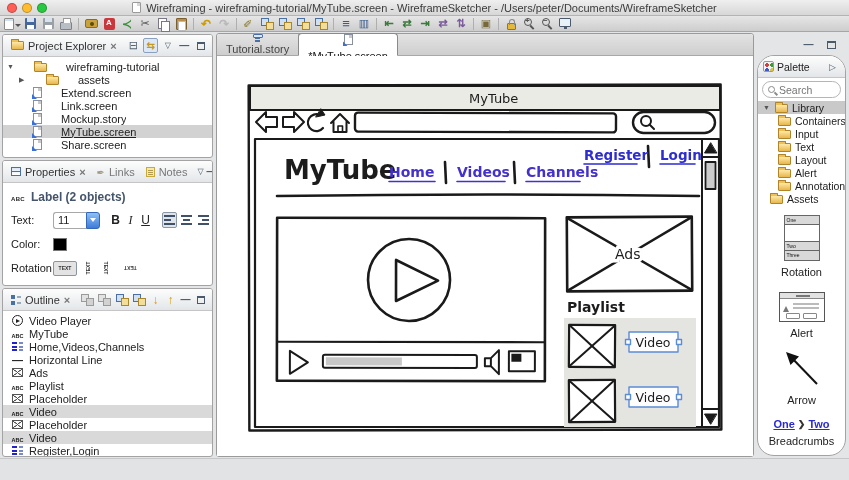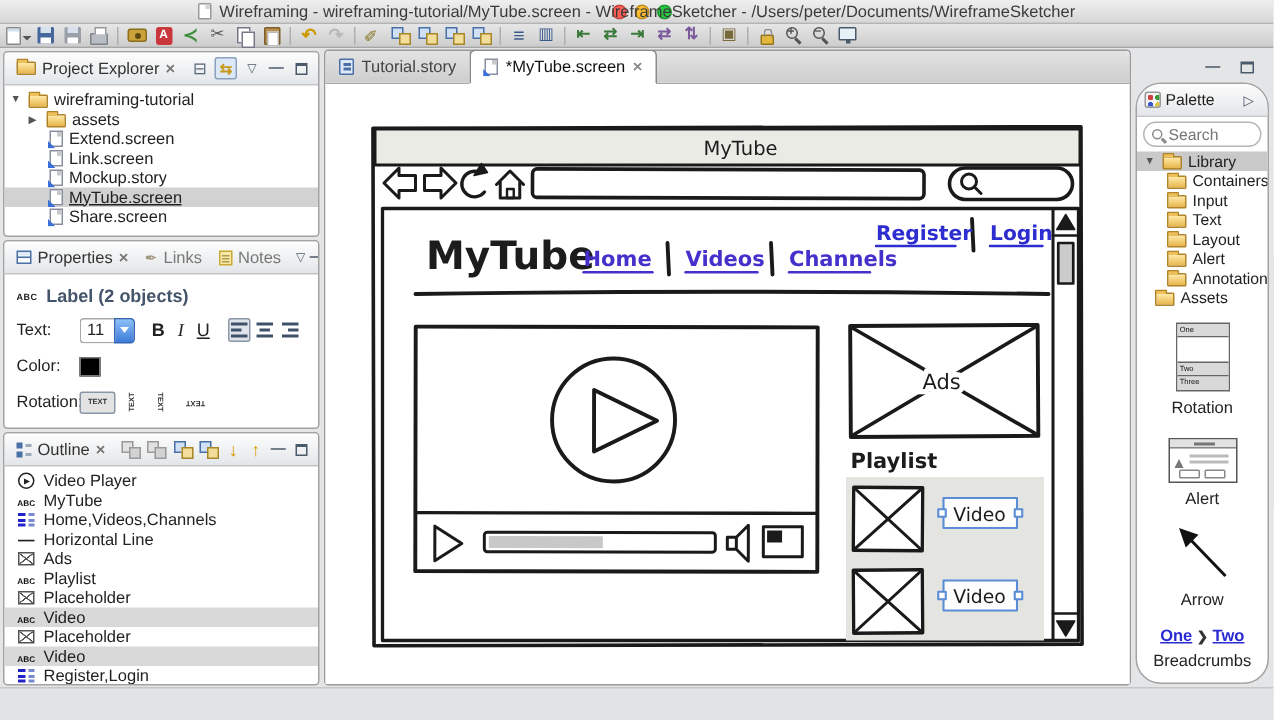--- a/index.html
+++ b/index.html
@@ -3,21 +3,21 @@
 <meta charset="utf-8">
 <style>
   * { margin:0; padding:0; box-sizing:border-box; }
   html,body { width:849px; height:480px; overflow:hidden; }
   body { font-family:"Liberation Sans",sans-serif; font-size:11px; color:#222; background:#e4e5e7; }
   .app { position:relative; width:849px; height:480px; background:#e4e5e7; }
 
   
   .titlebar { position:absolute; left:0; top:0; width:849px; height:16px;
     background:linear-gradient(#efefef,#d7d7d7); border-bottom:1px solid #b3b3b3;
-    display:flex; align-items:center;justify-content:center; }
+    display:flex; align-items:center; }
   .lights { display:flex; gap:5px; margin-left:7px; }
   .light { width:10px; height:10px; border-radius:50%; border:0.5px solid rgba(0,0,0,.25); }
   .light.red{ background:#ff5f57; } .light.yellow{ background:#febc2e; } .light.green{ background:#28c840; }
   .tb-title { position:absolute; left:0; right:0; text-align:center; font-size:11px; color:#3b3b3b;
     display:flex; justify-content:center; align-items:center; gap:5px; pointer-events:none; }
   .doc-ico { width:9px; height:11px; background:#fff; border:1px solid #9a9a9a; border-radius:1px; position:relative; }
   .doc-ico::before{ content:""; position:absolute; right:0; top:0; width:3px; height:3px; background:#d5d5d5; }
 
   
   .mtoolbar { position:absolute; left:0; top:16px; width:849px; height:16px;
@@ -81,21 +81,21 @@
   .ph-collapse::before{content:"⊟";font-size:11px;color:#567;}
   .ph-link{width:17px;height:15px;border:1px solid #8aa0c0;background:#dde8f6;border-radius:2px;}
   .ph-link::before{content:"⇆";color:#c79a1e;font-size:10px;font-weight:bold;}
   .ph-menu::before{content:"▽";font-size:8px;}
   .ph-min::before{content:"—";font-weight:bold;font-size:10px;}
   .ph-max{width:9px;height:8px;border:1px solid #4a5a6a;border-top:2px solid #4a5a6a;margin:0 3px;}
   .ph-down::before{content:"↓";color:#d99a00;font-weight:bold;font-size:12px;}
   .ph-up::before{content:"↑";color:#d99a00;font-weight:bold;font-size:12px;}
 
   
-  .trow { display:flex; align-items:center; gap:4px; height:13px; padding-left:6px; white-space:nowrap; }
+  .trow { display:flex; align-items:center; gap:19px; height:13px; padding-left:6px; white-space:nowrap; }
   .trow.sel { background:#d2d2d2; }
   .exp { width:8px; font-size:7px; color:#555; flex:none; }
   .tlabel { overflow:hidden; }
   .folder{width:13px;height:9px;flex:none;background:linear-gradient(#ffe9a8,#e8b64c);border:1px solid #b08428;border-radius:1px;position:relative;margin-top:2px;}
   .folder::before{content:"";position:absolute;top:-3px;left:-1px;width:6px;height:2px;background:#eec05a;border:1px solid #b08428;border-bottom:none;border-radius:1px 1px 0 0;}
   .filedoc{width:9px;height:11px;flex:none;background:#fff;border:1px solid #8890a0;position:relative;}
   .filedoc::before{content:"";position:absolute;right:0;top:0;width:3px;height:3px;background:#c9c9c9;}
   .filedoc::after{content:"";position:absolute;left:-2px;bottom:-2px;width:5px;height:5px;background:#3a6fd8;clip-path:polygon(0 0,100% 100%,0 100%);}
 
   
@@ -103,21 +103,21 @@
   .ti-props::before{content:"";position:absolute;left:0;top:2.5px;right:0;height:1px;background:#4a6fa5;}
   .ti-links::before{content:"✒";font-size:10px;color:#a09880;}
   .ti-notes{width:9px;height:10px;background:#f7eaa8;border:1px solid #c9a93c;position:relative;}
   .ti-notes::before{content:"";position:absolute;left:1px;top:2px;width:5px;height:1px;background:#b09a50;box-shadow:0 2px 0 #b09a50,0 4px 0 #b09a50;}
   .prophead { display:flex; align-items:center; gap:6px; padding:7px 8px 4px 8px; }
   .prophead-text { font-weight:bold; font-size:12px; color:#44546a; }
   .abc-chip::before{content:"ABC";font-size:6px;font-weight:bold;color:#222;letter-spacing:.3px;}
   .prow { display:flex; align-items:center; height:24px; padding-left:8px; }
   .plabel { width:42px; flex:none; }
   .spinner { display:inline-flex; height:17px; }
-  .spin-val { width:23px; border:1px solid #a8a8a8; border-right:none; background:#fff; display:flex; align-items:center; padding-left:4px; border-radius:3px 0 0 3px; }
+  .spin-val { width:33px; border:1px solid #a8a8a8; border-right:none; background:#fff; display:flex; align-items:center; padding-left:4px; border-radius:3px 0 0 3px; }
   .spin-btn { width:14px; background:linear-gradient(#8cc0f8,#3e7cd8); border:1px solid #3567b8; border-radius:0 3px 3px 0; display:flex; align-items:center; justify-content:center; }
   .spin-btn::after{content:"";border:3px solid transparent;border-top:4px solid #fff;margin-top:3px;}
   .fmt { display:inline-flex; width:15px; height:16px; align-items:center; justify-content:center; font-size:12px; color:#222; }
   .fmt.b{ font-weight:bold; margin-left:8px;} .fmt.i{ font-style:italic; font-family:"Liberation Serif",serif; } .fmt.u{ text-decoration:underline; }
   .algn { width:15px; height:16px; display:inline-flex; align-items:center; justify-content:center; margin-left:2px; }
   .algn .bars{ width:11px; height:10px; }
   .algn.sel { border:1px solid #8a96a5; background:#dfe4ea; border-radius:2px; }
   .al .bars{background:linear-gradient(#40526a 0 0) left 0/11px 2px no-repeat,linear-gradient(#40526a 0 0) left 4px/7px 2px no-repeat,linear-gradient(#40526a 0 0) left 8px/11px 2px no-repeat;}
   .ac .bars{background:linear-gradient(#40526a 0 0) center 0/11px 2px no-repeat,linear-gradient(#40526a 0 0) center 4px/7px 2px no-repeat,linear-gradient(#40526a 0 0) center 8px/11px 2px no-repeat;}
   .ar .bars{background:linear-gradient(#40526a 0 0) right 0/11px 2px no-repeat,linear-gradient(#40526a 0 0) right 4px/7px 2px no-repeat,linear-gradient(#40526a 0 0) right 8px/11px 2px no-repeat;}
@@ -136,21 +136,21 @@
   .oi-play{width:11px;height:11px;border:1px solid #222;border-radius:50%;display:inline-flex;align-items:center;justify-content:center;}
   .oi-play::before{content:"";border:2.5px solid transparent;border-left:4px solid #222;margin-left:3px;}
   .oi-abc::before{content:"ABC";font-size:5.5px;font-weight:bold;color:#111;}
   .oi-link{width:12px;height:9px;background:linear-gradient(#2222cc 0 0) 0 0/5px 2px no-repeat,linear-gradient(#2222cc 0 0) 0 3.5px/5px 2px no-repeat,linear-gradient(#2222cc 0 0) 0 7px/5px 2px no-repeat,linear-gradient(#7788cc 0 0) 7px 0/4px 2px no-repeat,linear-gradient(#7788cc 0 0) 7px 3.5px/4px 2px no-repeat,linear-gradient(#7788cc 0 0) 7px 7px/4px 2px no-repeat;}
   .oi-hline::before{content:"—";font-weight:bold;color:#222;font-size:11px;}
   .oi-x{width:11px;height:9px;border:1px solid #555;background:linear-gradient(to top right,transparent 45%,#555 47%,#555 53%,transparent 55%),linear-gradient(to bottom right,transparent 45%,#555 47%,#555 53%,transparent 55%);}
 
   
   .editor { position:absolute; left:216px; top:33px; width:538px; height:424px; background:#fff; border:1px solid #9a9a9a; border-radius:3px; }
   .etabs { height:22px; background:linear-gradient(#e3e3e3,#cecece); border-bottom:1px solid #a8a8a8; border-radius:3px 3px 0 0; display:flex; align-items:stretch; }
-  .etab { display:flex; align-items:center; gap:5px; padding:0 9px; color:#444; border-right:1px solid #b2b2b2; }
+  .etab { display:flex; align-items:center; gap:5px; padding:0 9px; color:#444; border-right:1px solid #b2b2b2;flex-direction:column; }
   .etab.active { background:#fff; color:#111; border:1px solid #8a8a8a; border-bottom-color:#fff; border-radius:4px 4px 0 0; margin:-1px 0 -1px -1px; }
   .etab .close { color:#888; font-weight:bold; font-size:11px; }
   .ti-story{width:10px;height:11px;background:#dce8f8;border:1px solid #4a6fa5;border-radius:1px;position:relative;}
   .ti-story::before{content:"";position:absolute;left:1.5px;top:2px;width:5px;height:1.5px;background:#4a6fa5;box-shadow:0 3px 0 #4a6fa5;}
   .canvas { position:relative; width:100%; height:calc(100% - 22px); background:#fff; overflow:hidden; }
   .wf { position:absolute; left:30px; top:27px; }
   .wf text { font-family:"DejaVu Sans",sans-serif; }
   .editor-winbtns { position:absolute; right:10px; top:37px; display:flex; gap:8px; align-items:center; }
 
   

